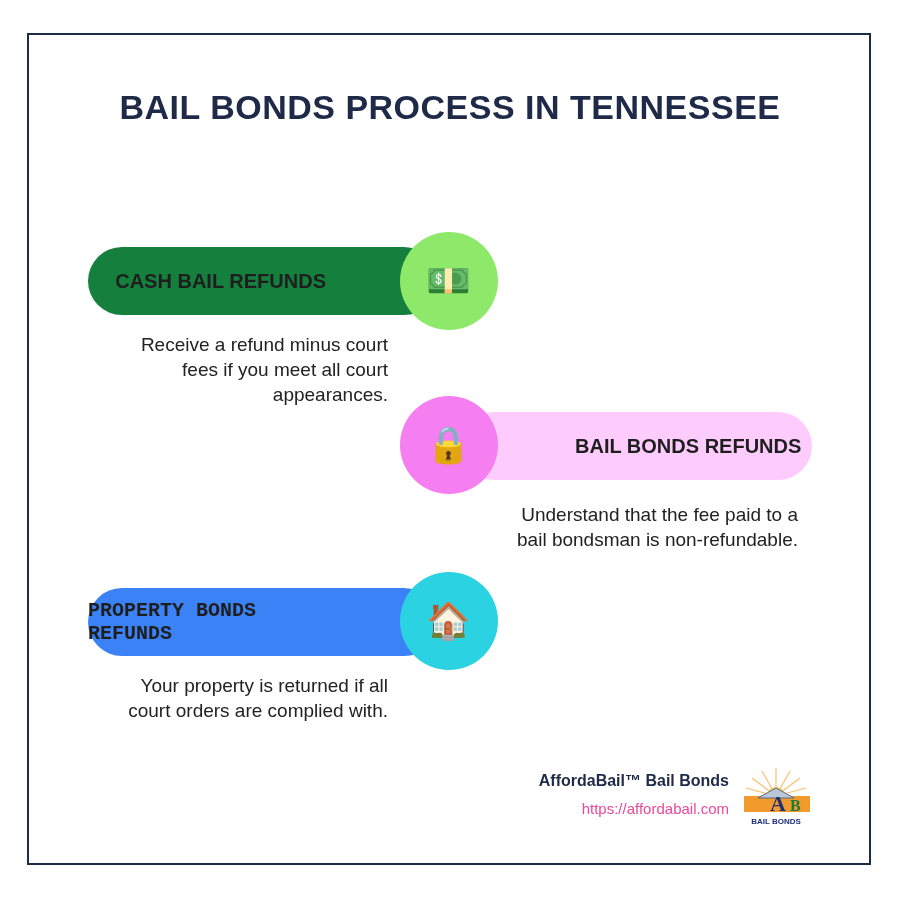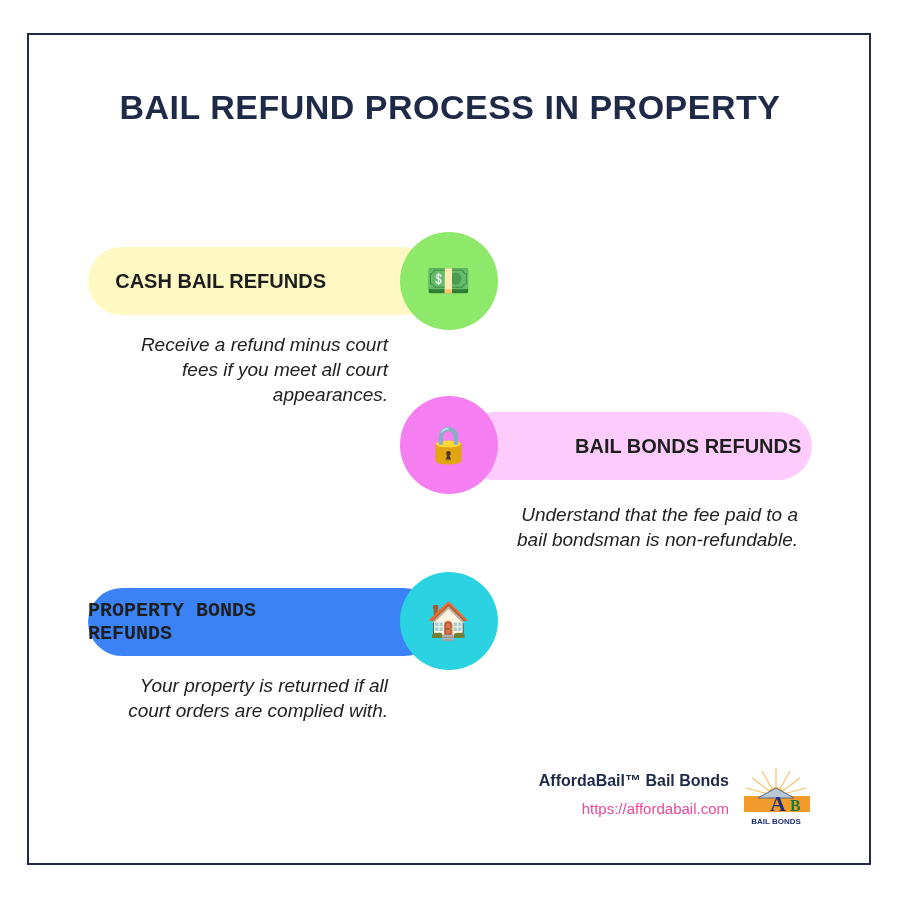--- a/index.html
+++ b/index.html
@@ -20,42 +20,42 @@
       display: flex; align-items: center;
       font-size: 20px; font-weight: 700; color: #1e1e1e;
     }
     .pill.left { justify-content: flex-end; padding-right: 112px; }
     .pill.right { justify-content: flex-start; padding-left: 115px; text-align: right; }
     .circle {
       position: absolute; width: 98px; height: 98px; border-radius: 50%;
       display: flex; align-items: center; justify-content: center; font-size: 36px;
     }
     .desc {
-      position: absolute; font-size: 19px; line-height: 25px; color: #222; font-style: italic;
+      position: absolute; font-size: 19px; line-height: 25px; color: #222;
     }
     .desc.left { text-align: right; }
     .desc.right { text-align: right; }
     .brand-name {
       position: absolute; left: 520px; width: 209px; top: 772px; text-align: right;
       font-size: 16px; font-weight: 700; color: #1f2a48;
     }
     .brand-url {
       position: absolute; left: 520px; width: 209px; top: 800px; text-align: right;
       font-size: 15px; color: #ec4899;
     }
     .logo { position: absolute; left: 740px; top: 766px; width: 72px; height: 62px; }
   </style>
 </head>
 <body>
 
 <div class="frame"></div>
 
-<div class="title">BAIL REFUND PROCESS IN PROPERTY</div>
+<div class="title">BAIL BONDS PROCESS IN TENNESSEE</div>
 
-<div class="pill left" style="left:88px; top:247px; width:350px; background:#fef9c3;">
+<div class="pill left" style="left:88px; top:247px; width:350px; background:#15803d;">
   <span>CASH BAIL REFUNDS</span>
 </div>
 <div class="circle" style="left:400px; top:232px; background:#8ee86a;">
   <span>💵</span>
 </div>
 <div class="desc left" style="left:108px; top:332px; width:280px;">Receive a refund minus court fees if you meet all court appearances.</div>
 
 <div class="pill right" style="left:460px; top:412px; width:352px; background:#fdccfd;">
   <span>BAIL BONDS REFUNDS</span>
 </div>

